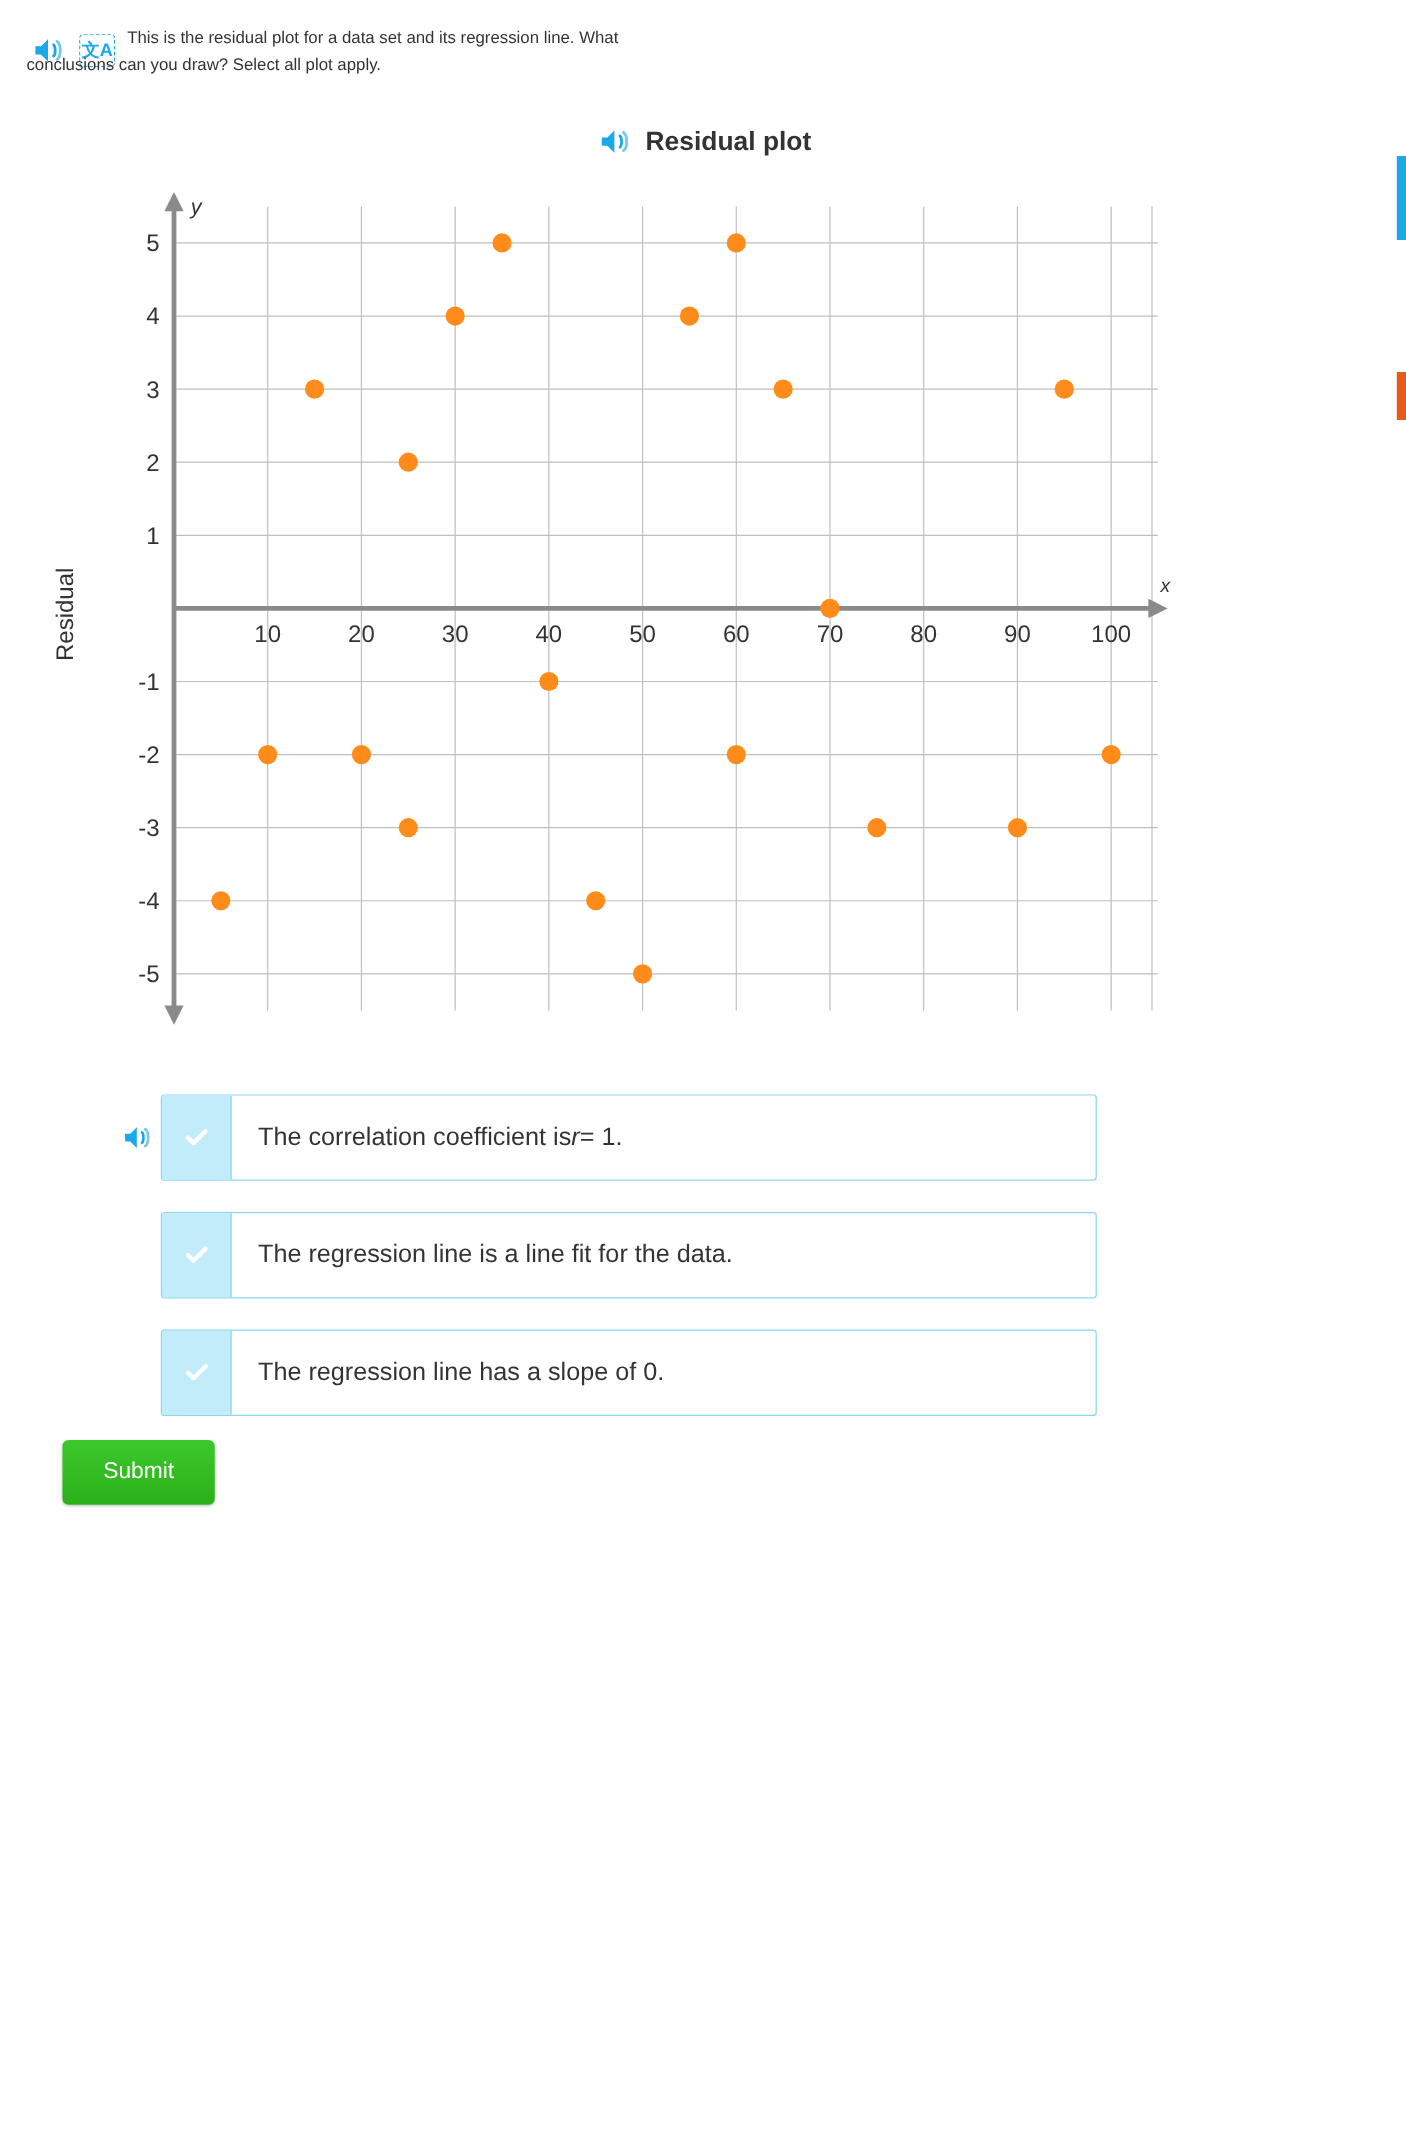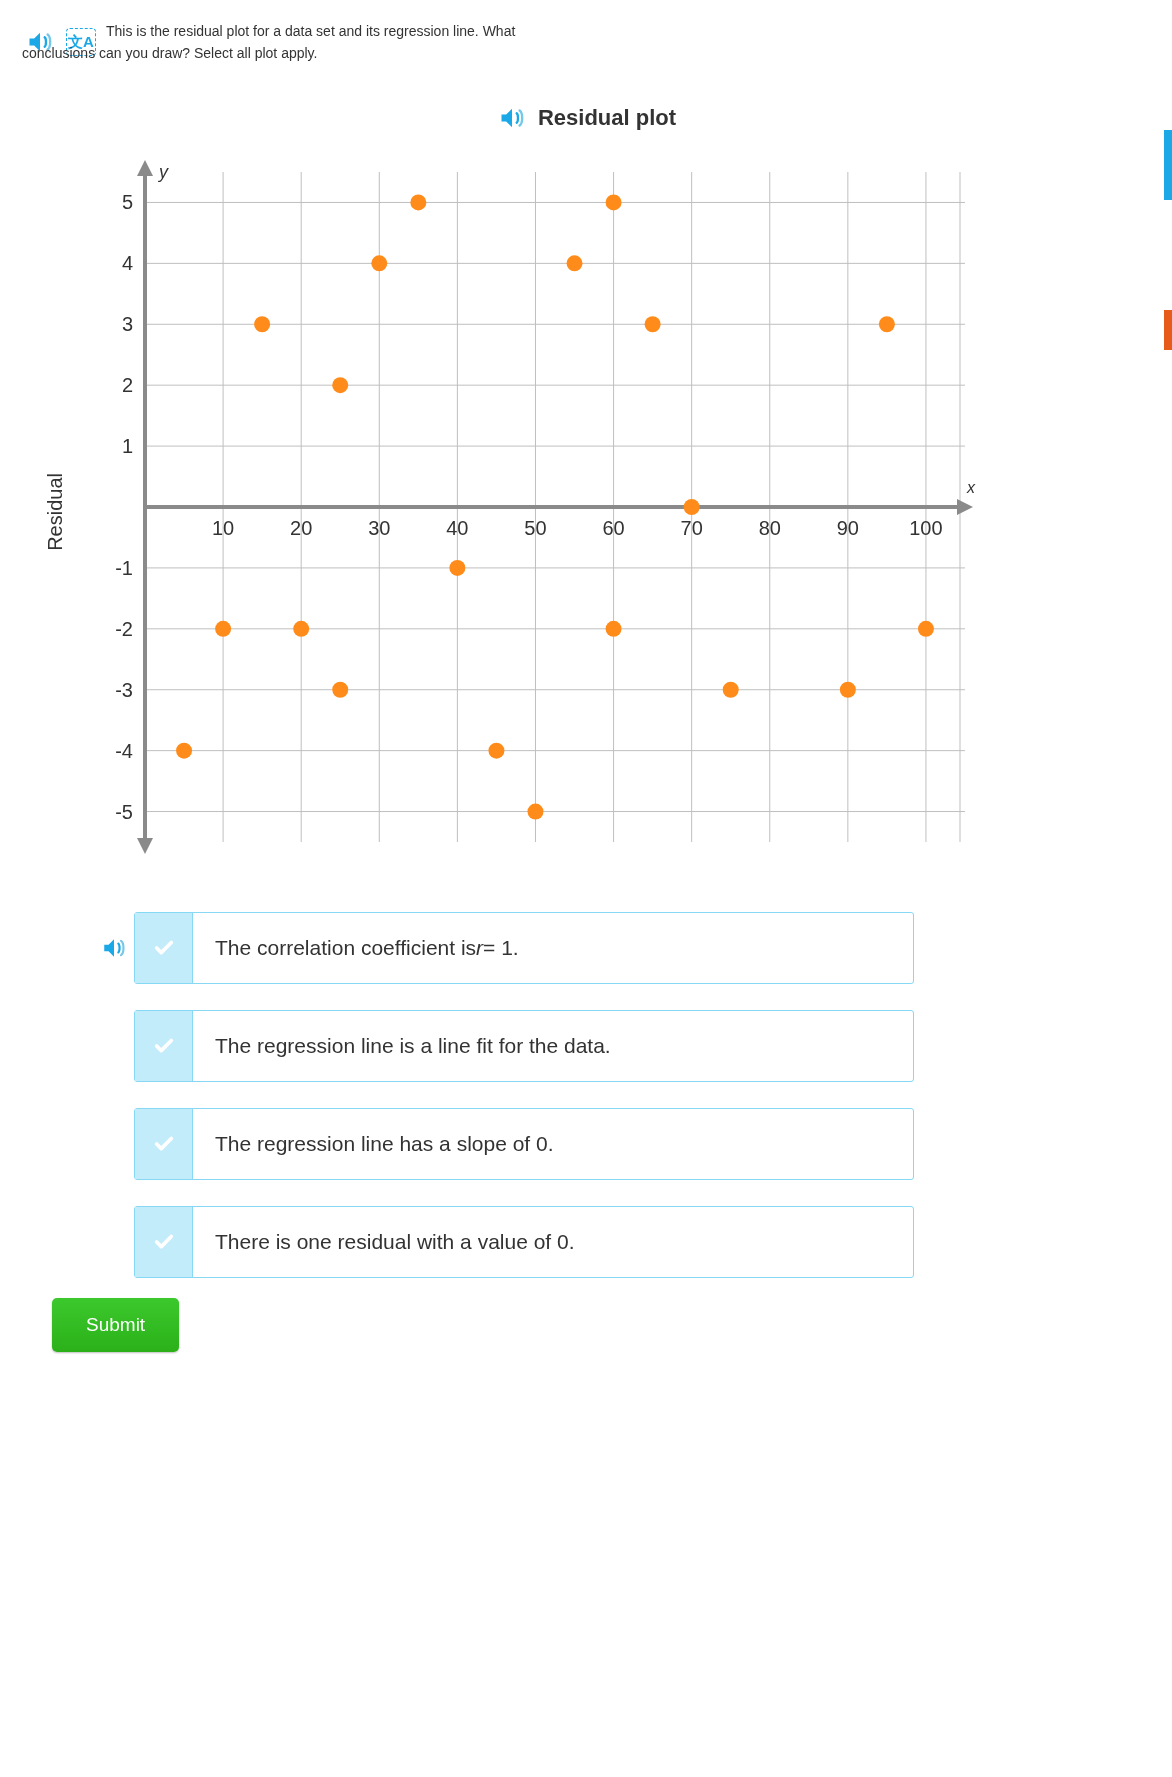--- a/index.html
+++ b/index.html
@@ -224,29 +224,18 @@
       <div class="spacer-left"></div>
       <div class="answer-item">
         <div class="checkbox-cell">
           <svg class="check-svg" viewBox="0 0 24 24">
             <path d="M4 12l5 5L20 6" stroke="#ffffff" stroke-width="4" fill="none" stroke-linecap="round" stroke-linejoin="round"></path>
           </svg>
         </div>
         <div class="answer-label">The regression line has a slope of 0.</div>
       </div>
     </div>
-    <div class="answer-row">
-      <div class="spacer-left"></div>
-      <div class="answer-item">
-        <div class="checkbox-cell">
-          <svg class="check-svg" viewBox="0 0 24 24">
-            <path d="M4 12l5 5L20 6" stroke="#ffffff" stroke-width="4" fill="none" stroke-linecap="round" stroke-linejoin="round"></path>
-          </svg>
-        </div>
-        <div class="answer-label">There is one residual with a value of 0.</div>
-      </div>
-    </div>
   </div>
 
 <button class="submit-btn">Submit</button>
 
 
 
 
 </body></html>

